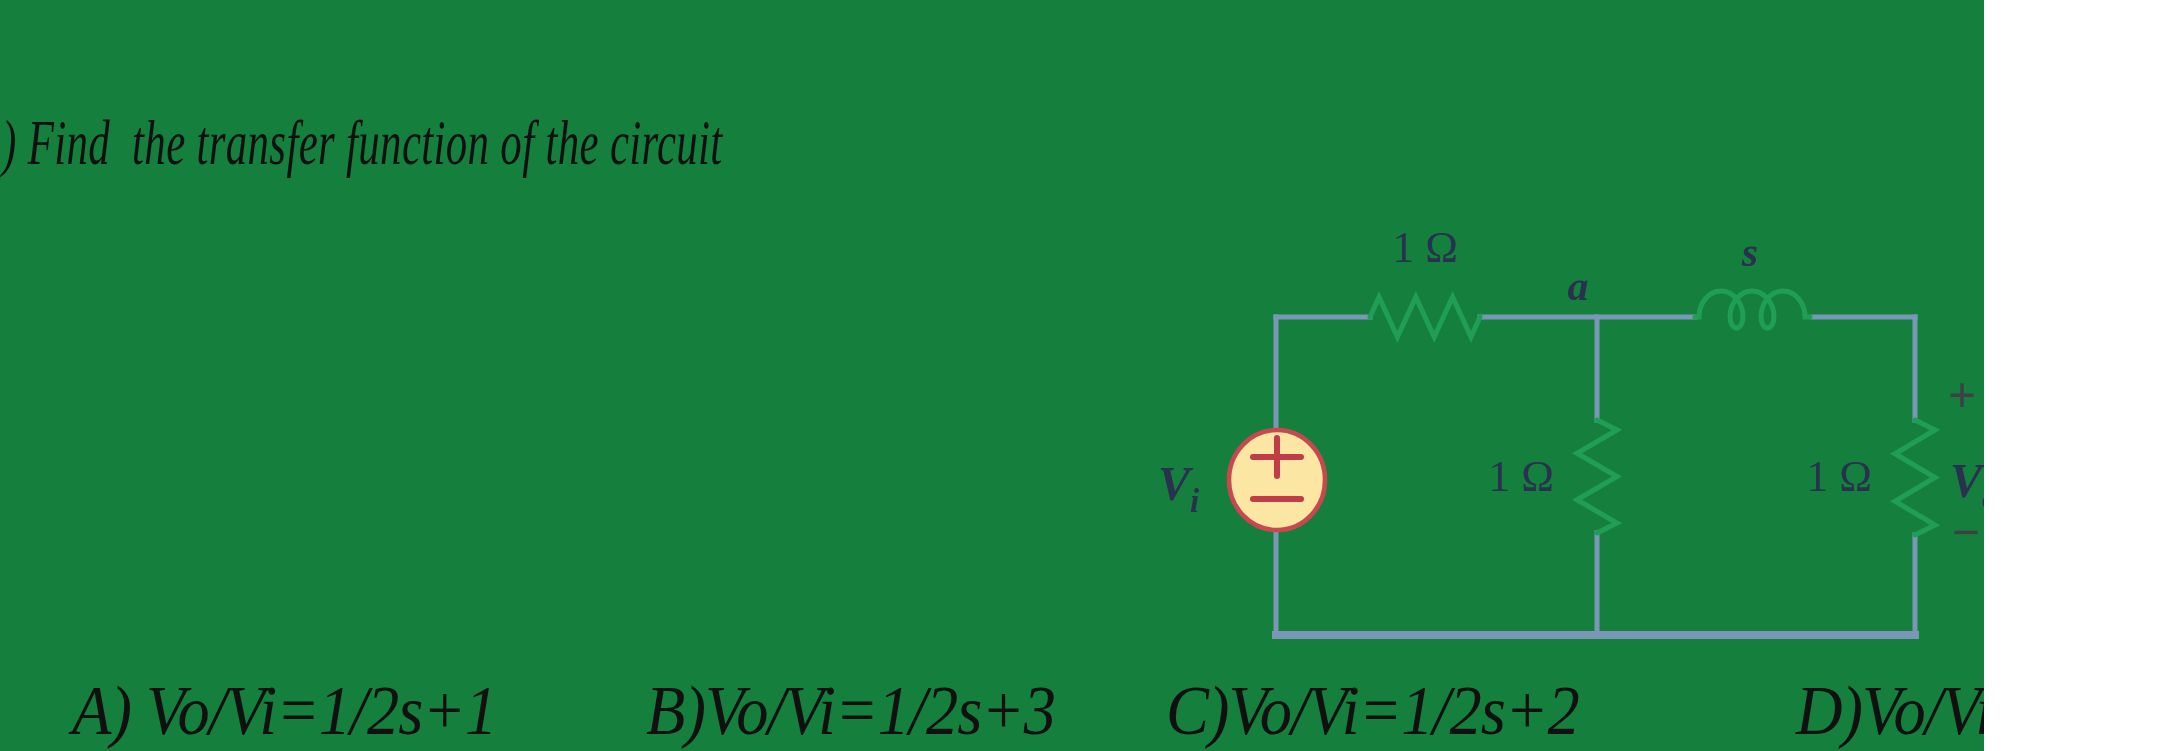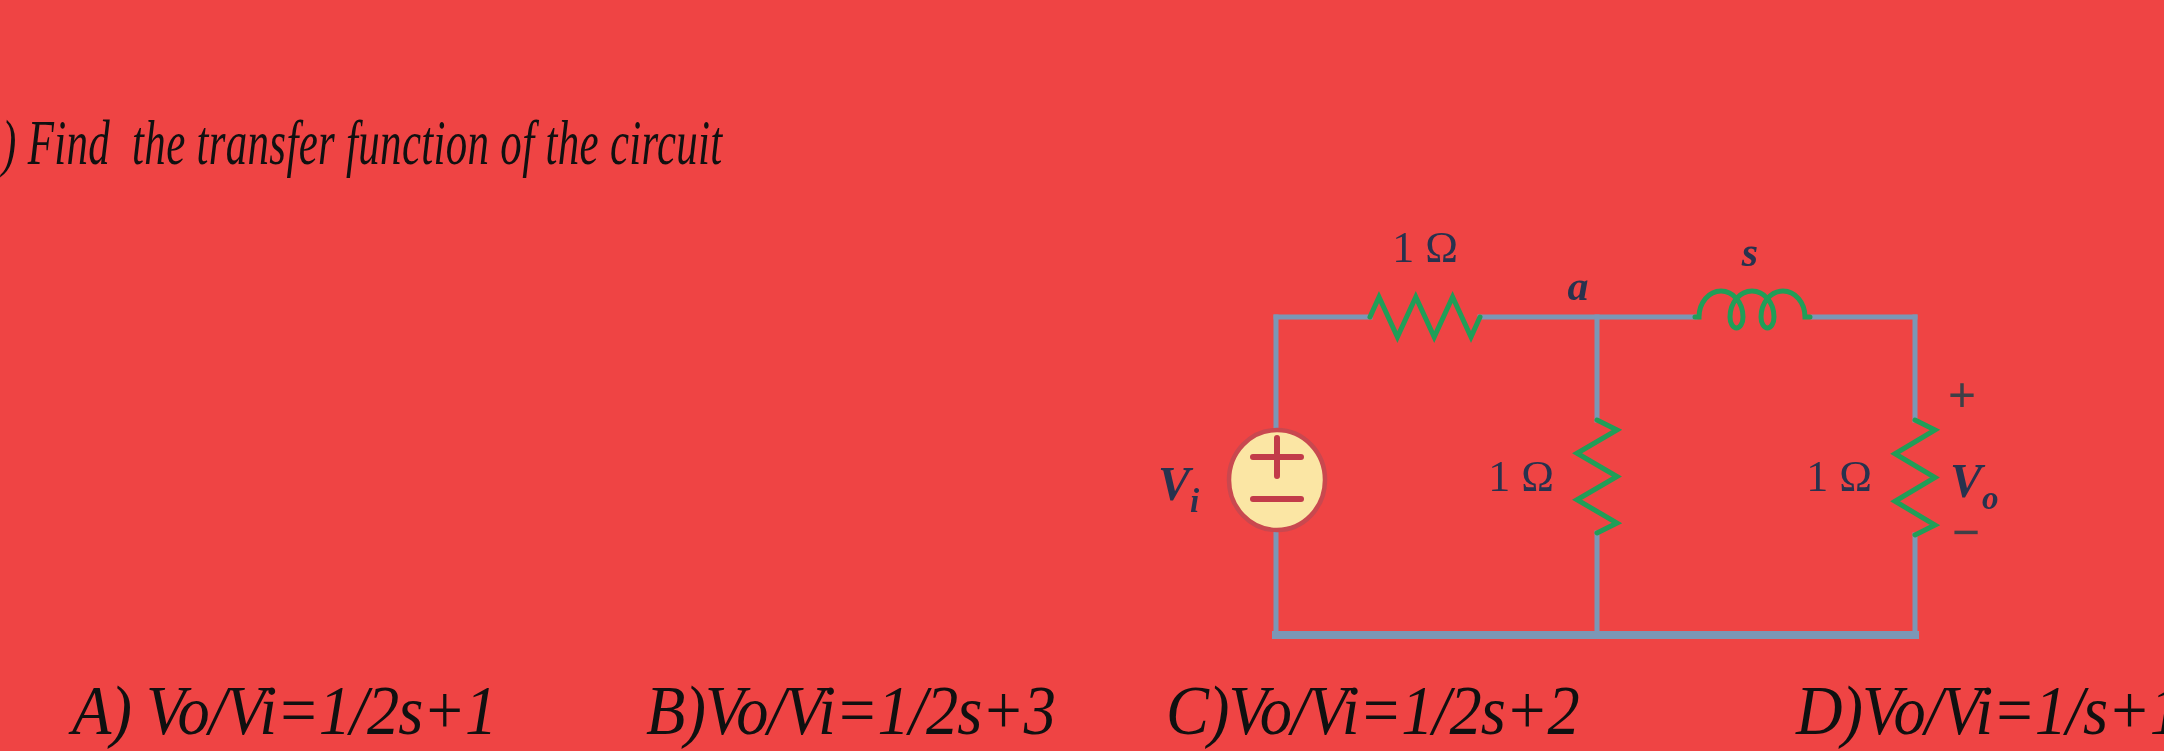--- a/index.html
+++ b/index.html
@@ -1,19 +1,19 @@
 <!DOCTYPE html>
 <html style="--wire: #7b97b6; --component: #209e58; --source-fill: #fbe6a4; --source-border: #c9484f; --source-sign: #c23b49; --label: #28324e; --text: #101010;"><head>
 <meta charset="utf-8">
 <style>
   html,body{margin:0;padding:0;background:#ffffff;}
   .page{
     position:relative;
-    width:2164px;height:751px;
-    background:#ef4444;
+    width:1984px;height:751px;
+    background:#15803d;
     overflow:hidden;
     font-family:"Liberation Serif","DejaVu Serif",serif;
   }
   .question-title{
     position:absolute;
     left:2px;top:106px;
     font-size:64px;
     font-style:italic;
     color:var(--text,#101010);
     white-space:pre;

